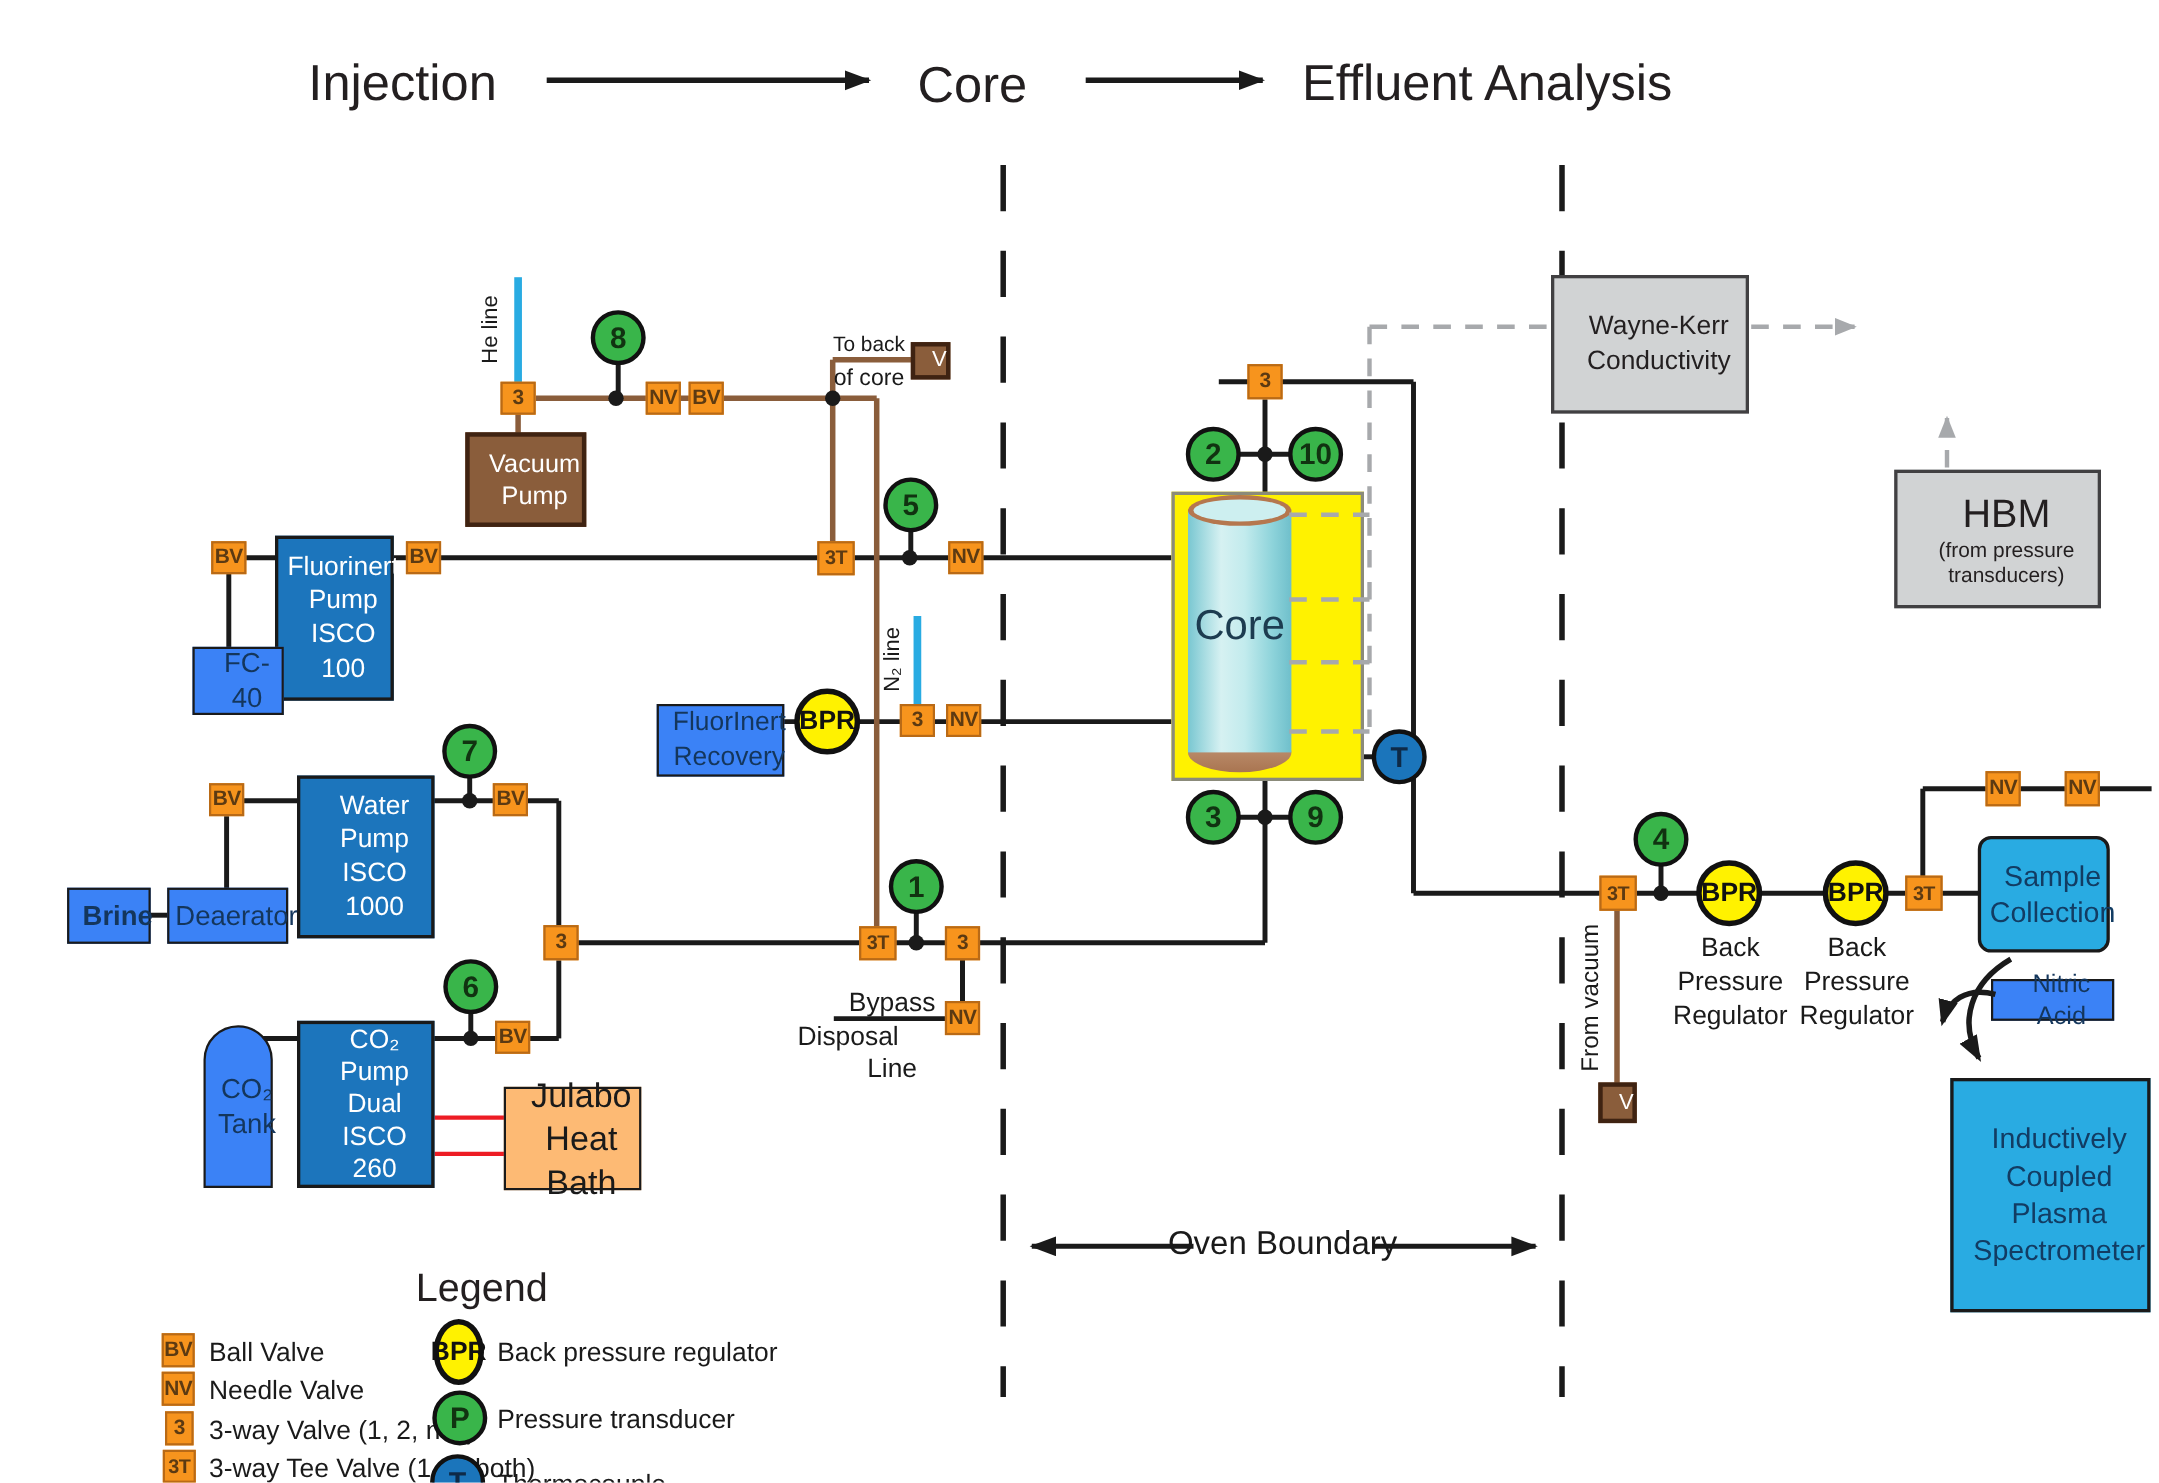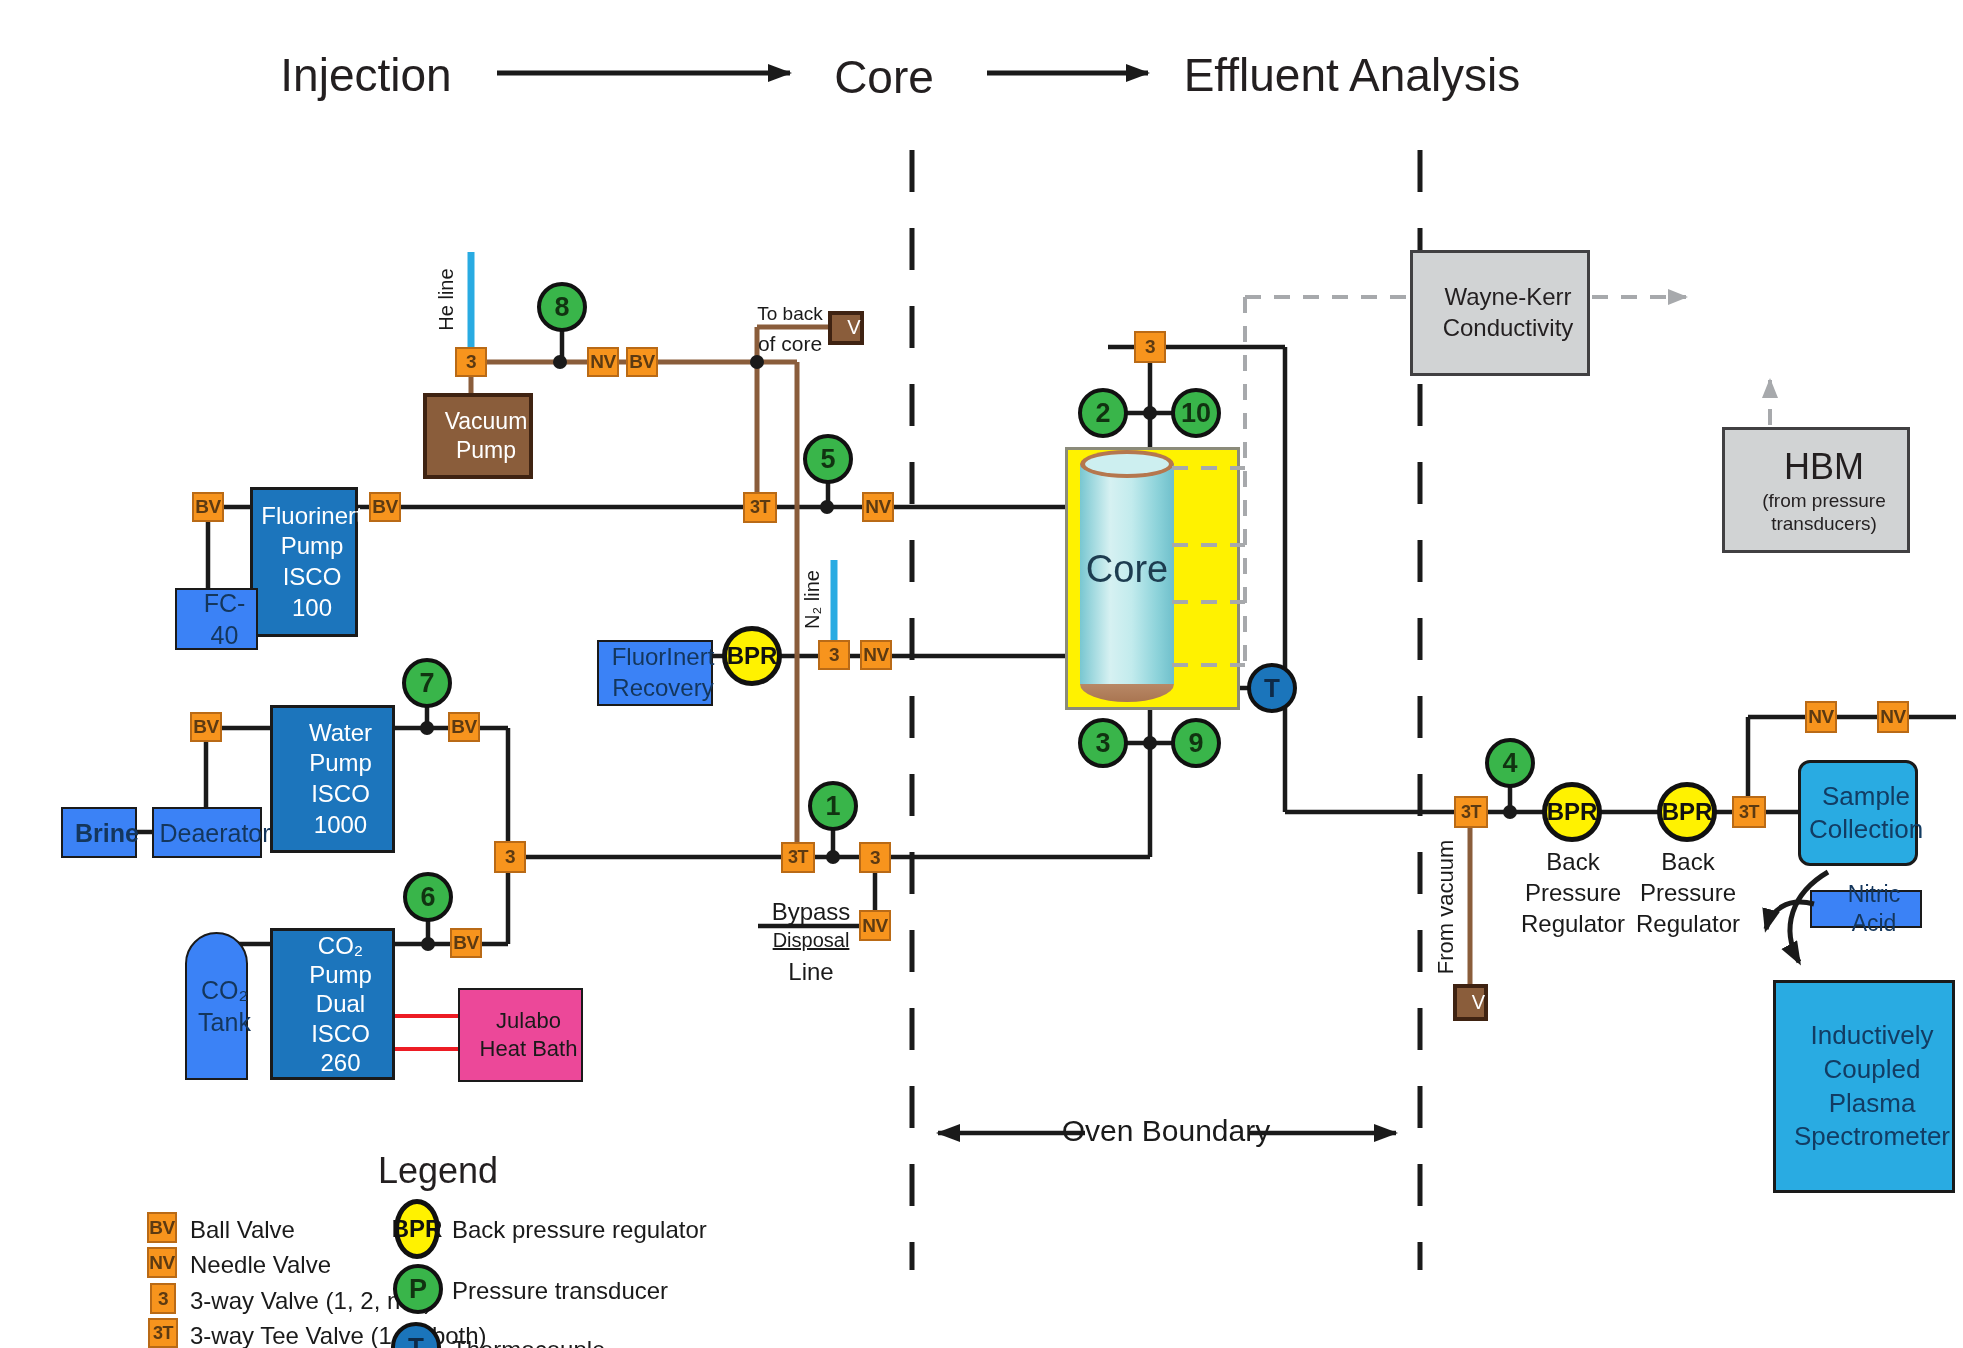--- a/index.html
+++ b/index.html
@@ -7,21 +7,21 @@
           font-family:"Liberation Sans", sans-serif;color:#1a1a1a;}
   .abs{position:absolute;box-sizing:border-box;padding-left:16px;}
   svg.layer{position:absolute;left:0;top:0;width:1963px;height:1348px;}
   .box{border:3px solid #1a1a1a;display:flex;align-items:center;justify-content:center;
        text-align:center;white-space:pre-line;box-sizing:border-box;line-height:1.28;}
   .pump{background:#1C75BC;color:#ffffff;font-size:24px;}
   .lightblue{background:#3b82f6;color:#14365c;font-size:25px;border-width:2.5px;}
   .cyanbox{background:#29ABE2;color:#123c63;font-size:26px;border-width:3px;}
   .graybox{background:#D1D3D4;border-color:#414042;color:#231F20;border-width:3px;}
   .brownbox{background:#8A5D3B;border:4px solid #3F2312;color:#ffffff;}
-  .tealbox{background:#ec4899;color:#1a1a1a;font-size:22px;border-width:2.5px;}
+  .tealbox{background:#fdba74;color:#1a1a1a;font-size:31px;border-width:2.5px;}
   .vlv{position:absolute;background:#F7941D;border:2.5px solid #b96a16;color:#5C3A12;
        font-weight:bold;font-size:19px;display:flex;align-items:center;justify-content:center;
        box-sizing:border-box;letter-spacing:-0.5px;}
   .pcir{position:absolute;background:#39B54A;border:4px solid #111;border-radius:50%;
         color:#113311;font-weight:bold;font-size:27px;display:flex;align-items:center;
         justify-content:center;box-sizing:border-box;}
   .bprc{position:absolute;background:#FFF200;border:5px solid #111;border-radius:50%;
         color:#111;font-weight:700;font-size:24px;display:flex;align-items:center;
         justify-content:center;box-sizing:border-box;}
   .tcir{position:absolute;background:#1B75BB;border:4px solid #111;border-radius:50%;
@@ -196,21 +196,21 @@
   <div class="vlv" style="left:450px;top:928px;width:32px;height:30px;">BV</div>
   <div class="abs box tealbox" style="left:458px;top:988px;width:125px;height:94px;">Julabo
 Heat Bath</div>
 
   <div class="vlv" style="left:494px;top:841px;width:32px;height:32px;">3</div>
   <div class="vlv" style="left:781px;top:842px;width:34px;height:31px;font-size:18px;">3T</div>
   <div class="pcir" style="left:808px;top:781px;width:50px;height:50px;">1</div>
   <div class="vlv" style="left:859px;top:842px;width:32px;height:31px;">3</div>
   <div class="vlv" style="left:859px;top:910px;width:32px;height:31px;">NV</div>
   <div class="lbl ctr" style="left:766px;top:898px;width:90px;font-size:24px;">Bypass</div>
-  <div class="lbl ctr" style="left:762px;top:929px;width:98px;font-size:20px;text-decoration:underline;">Disposal</div>
+  <div class="lbl ctr" style="left:722px;top:929px;width:98px;font-size:24px;">Disposal</div>
   <div class="lbl ctr" style="left:786px;top:958px;width:50px;font-size:24px;">Line</div>
 
   <div class="abs" style="left:1065px;top:447px;width:175px;height:263px;background:#FFF200;border:3px solid #8b8b7a;"></div>
   <div class="abs" style="left:1080px;top:666px;width:94px;height:36px;border-radius:50%;background:linear-gradient(#c79b7c,#a97551);"></div>
   <div class="abs" style="left:1080px;top:464px;width:94px;height:220px;background:linear-gradient(90deg,#79c7d1 0%,#d6f1f2 32%,#c2ebed 55%,#8dd3da 82%,#6fbfcb 100%);"></div>
   <div class="abs" style="left:1080px;top:450px;width:94px;height:28px;border-radius:50%;background:#b5774e;"></div>
   <div class="abs" style="left:1085px;top:454px;width:84px;height:20px;border-radius:50%;background:#cdeff0;"></div>
   <div class="lbl ctr" style="left:1080px;top:548px;width:94px;font-size:38px;color:#1d3c50;">Core</div>
 
   <div class="vlv" style="left:1134px;top:331px;width:32px;height:32px;">3</div>

